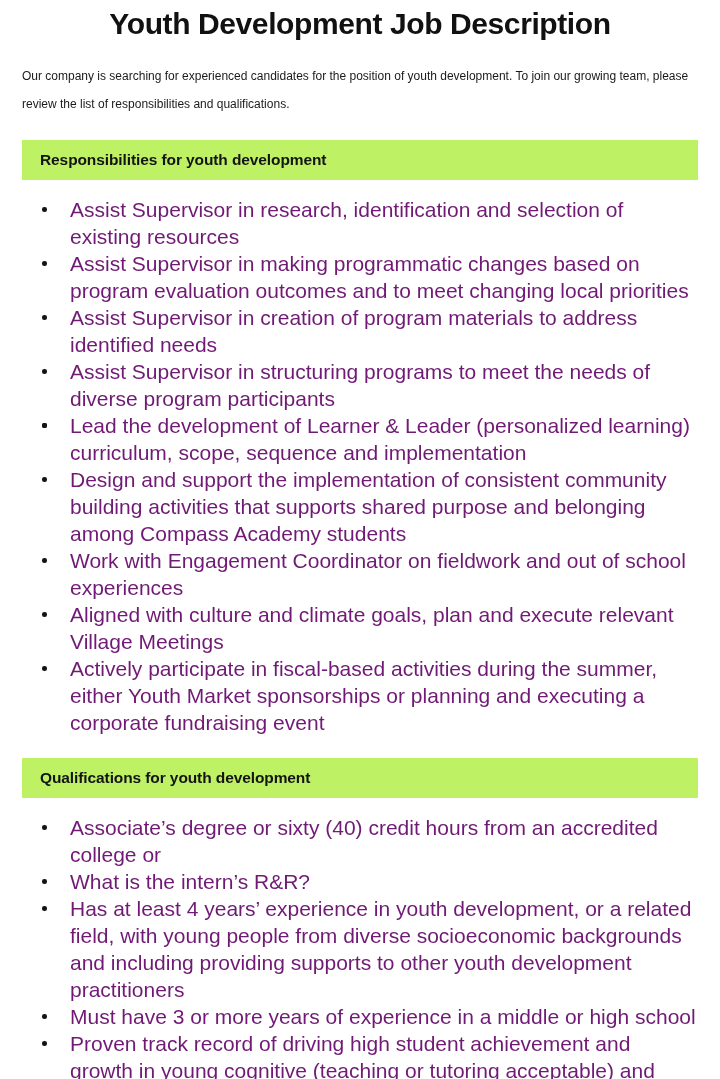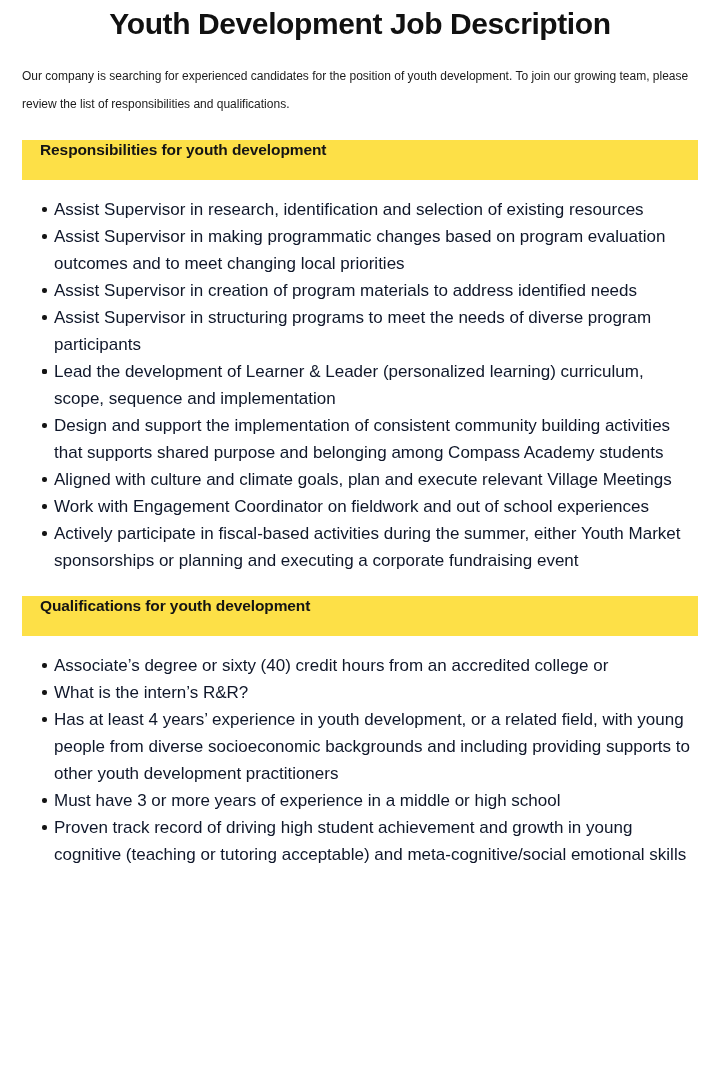--- a/index.html
+++ b/index.html
@@ -37,45 +37,45 @@
     font-size: 12px;
     line-height: 28px;
     color: #1a1a1a;
     font-weight: 400;
   }
   .section {
     margin-top: 22px;
   }
   .section-header {
     margin: 16px 22px;
-    background: #fde047;
+    background: #bef264;
     height: 40px;
     display: flex;
-    align-items: flex-start;
+    align-items: center;
     padding: 0 18px;
     box-sizing: border-box;
   }
   .section-header-label {
     font-size: 15.5px;
     line-height: 20px;
     font-weight: 700;
     color: #141414;
     letter-spacing: -0.1px;
   }
   ul.bullet-list {
     list-style: none;
     margin: 14px 0 0 0;
     padding: 0 24px 0 0;
   }
   ul.bullet-list li {
     position: relative;
-    padding-left: 54px;
-    font-size: 17px;
+    padding-left: 70px;
+    font-size: 21px;
     line-height: 27px;
-    color: #0f172a;
+    color: #701a75;
     margin: 0;
   }
   ul.bullet-list li .bullet-dot {
     position: absolute;
     left: 42px;
     top: 11px;
     width: 4.5px;
     height: 4.5px;
     border-radius: 50%;
     background: #141414;
@@ -120,25 +120,25 @@
       <li>
         <span class="bullet-dot"></span>
         <span>Lead the development of Learner &amp; Leader (personalized learning) curriculum, scope, sequence and implementation</span>
       </li>
       <li>
         <span class="bullet-dot"></span>
         <span>Design and support the implementation of consistent community building activities that supports shared purpose and belonging among Compass Academy students</span>
       </li>
       <li>
         <span class="bullet-dot"></span>
-        <span>Aligned with culture and climate goals, plan and execute relevant Village Meetings</span>
+        <span>Work with Engagement Coordinator on fieldwork and out of school experiences</span>
       </li>
       <li>
         <span class="bullet-dot"></span>
-        <span>Work with Engagement Coordinator on fieldwork and out of school experiences</span>
+        <span>Aligned with culture and climate goals, plan and execute relevant Village Meetings</span>
       </li>
       <li>
         <span class="bullet-dot"></span>
         <span>Actively participate in fiscal-based activities during the summer, either Youth Market sponsorships or planning and executing a corporate fundraising event</span>
       </li>
     </ul>
   </div>
 
   <div class="section">
     <div class="section-header">

